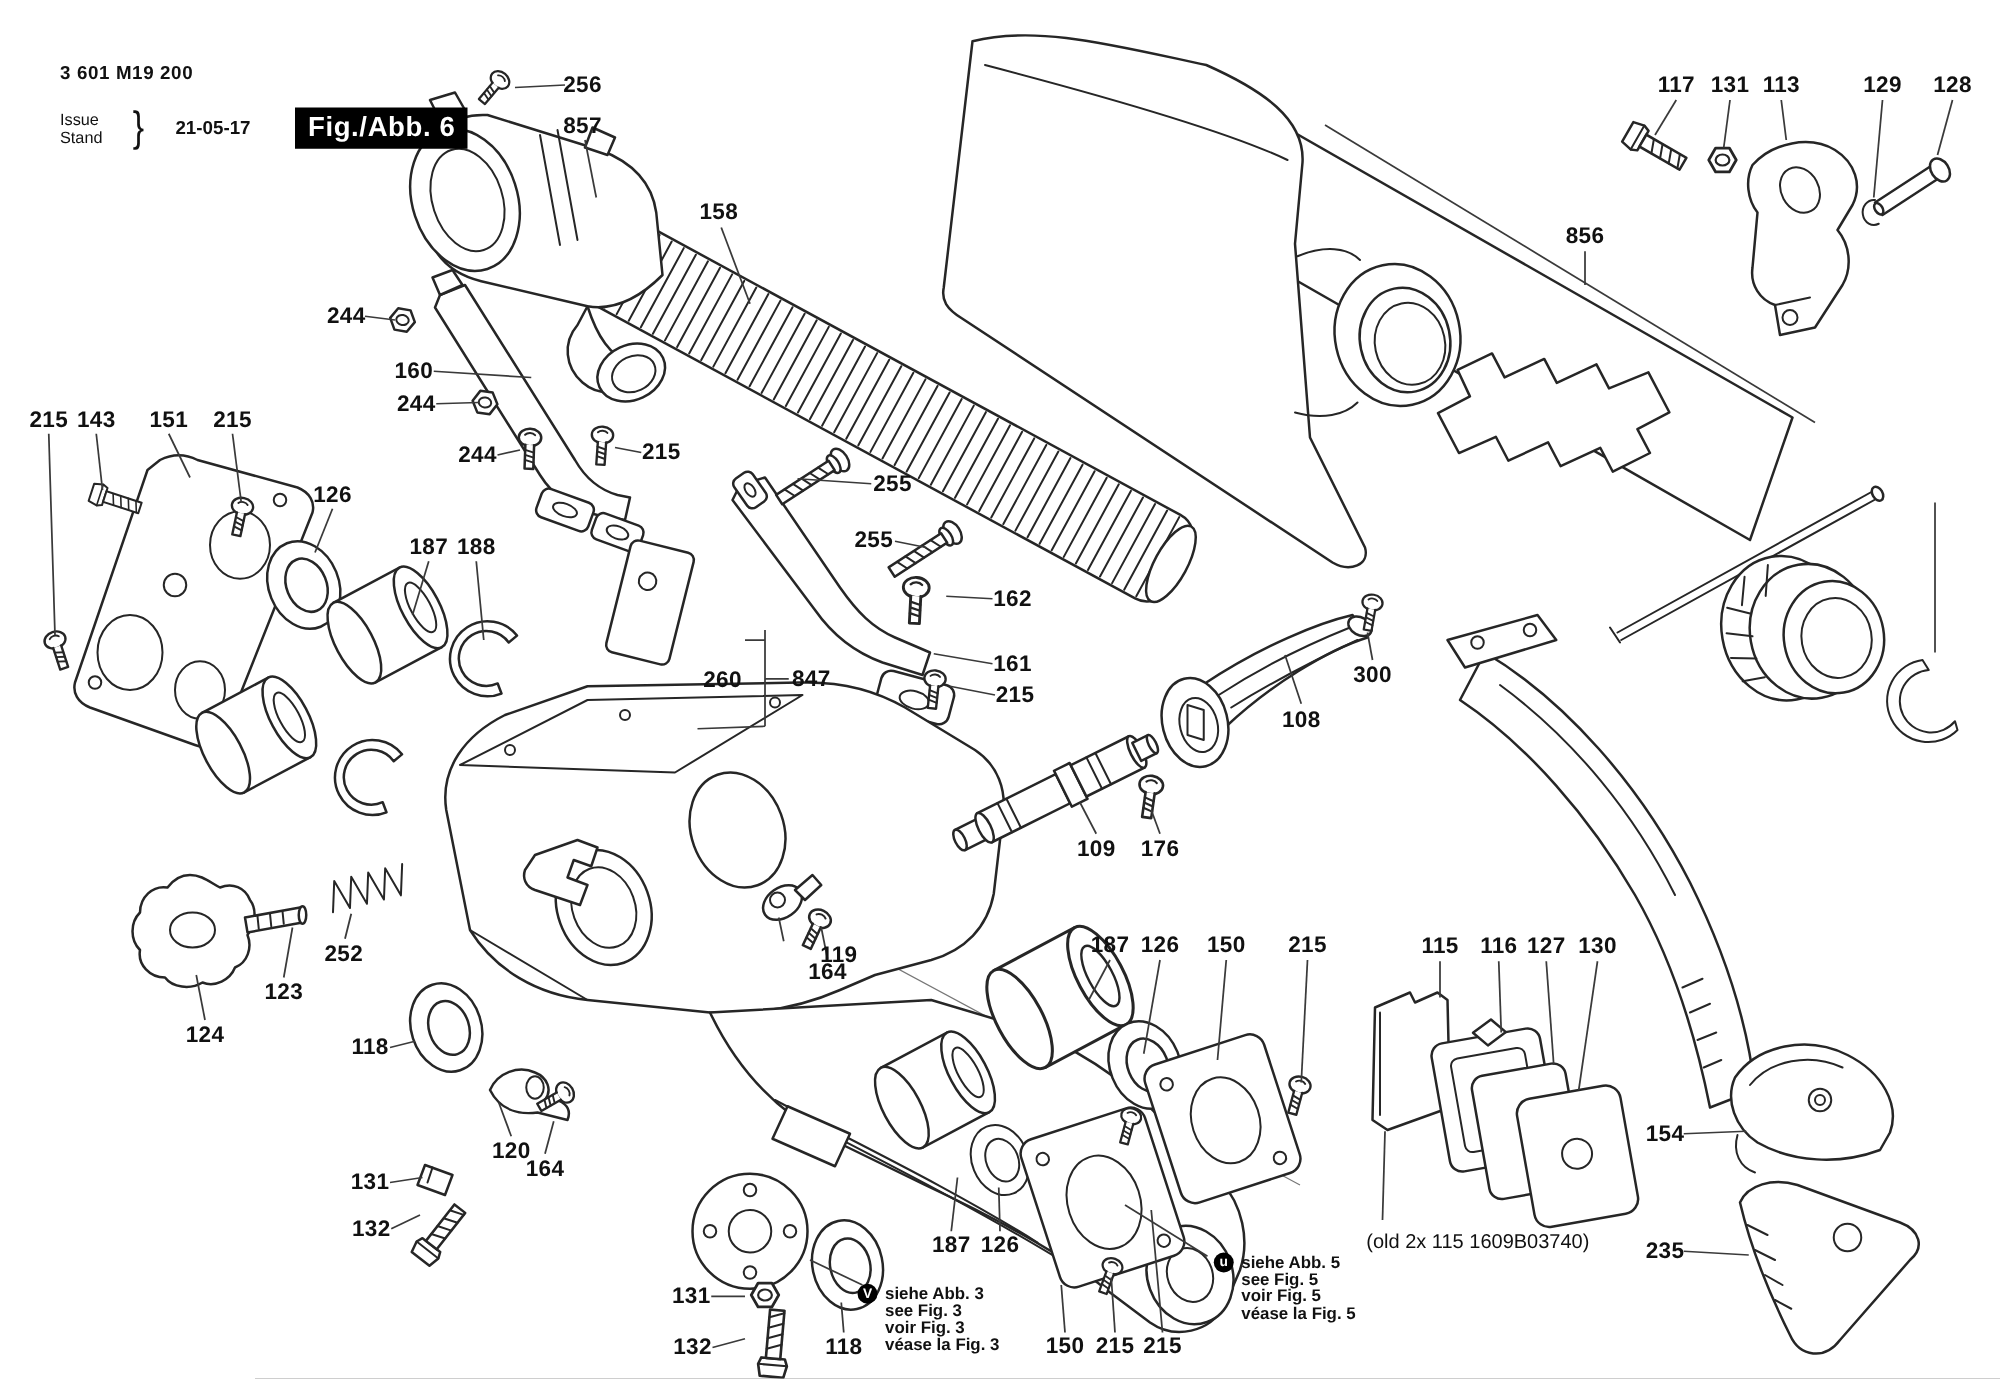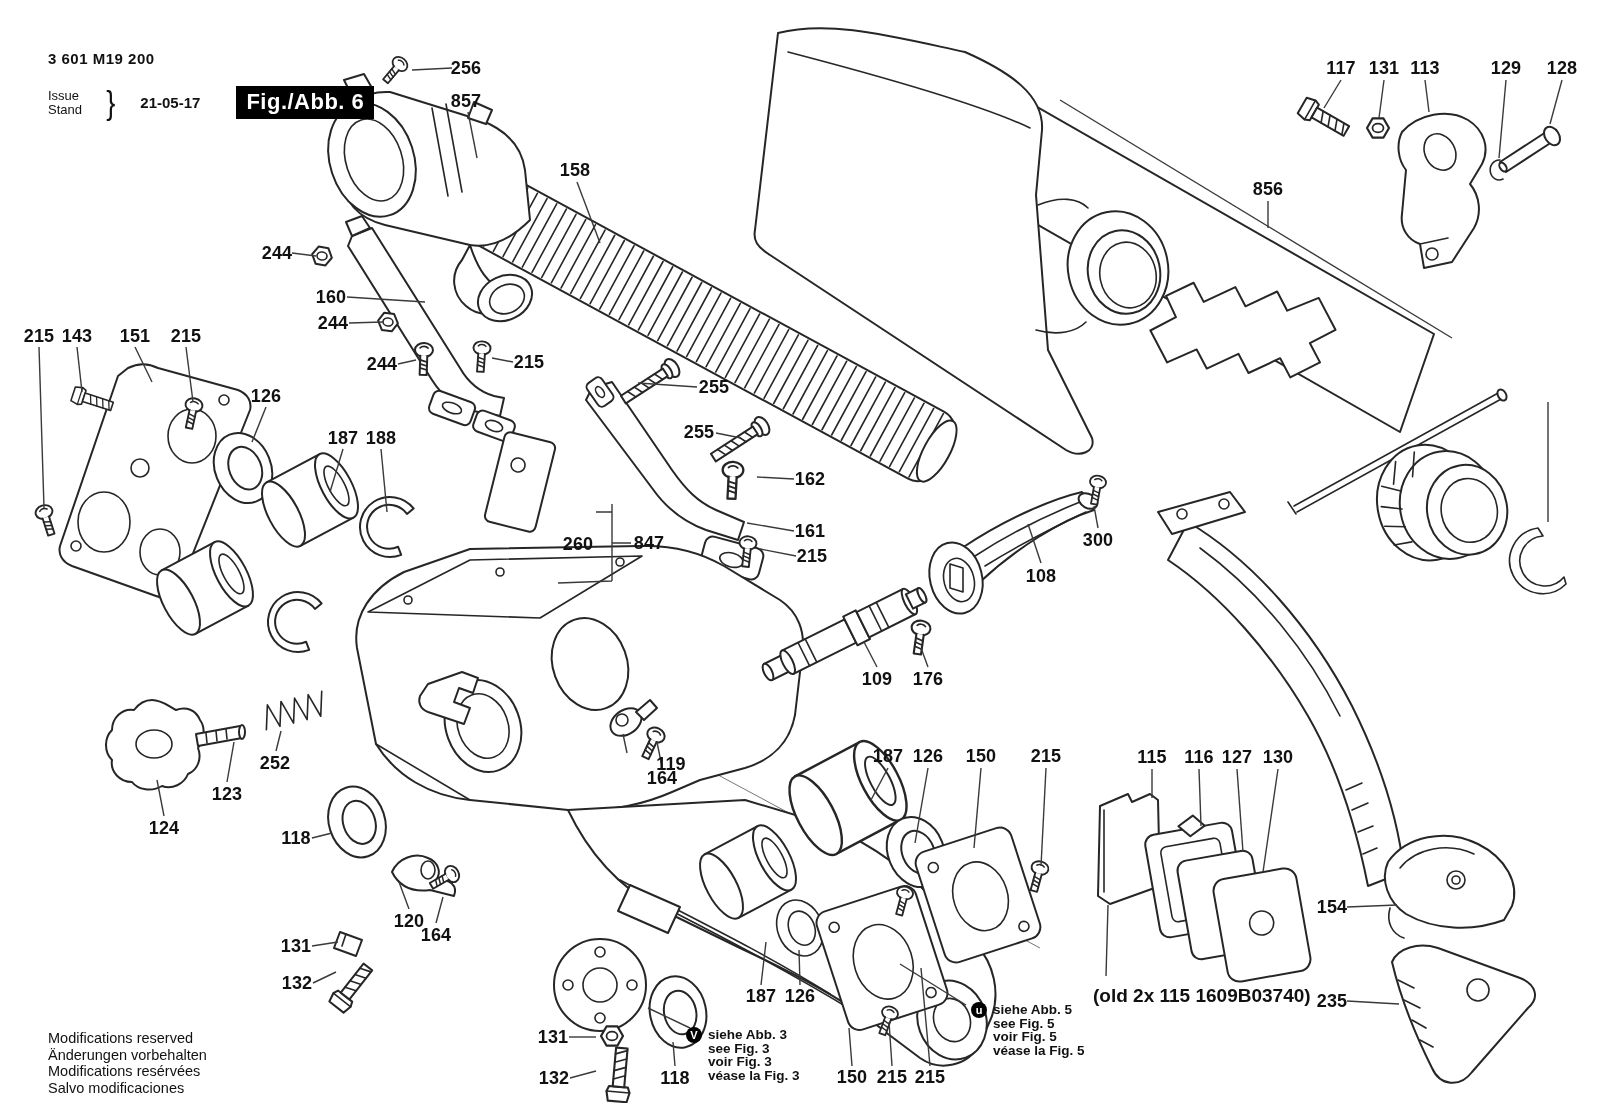--- a/index.html
+++ b/index.html
@@ -17,21 +17,21 @@
   .brace{font-size:34px;font-weight:300;margin:0 2px 0 1px;transform:scaleX(.8);}
   .date{font-size:15px;font-weight:bold;margin-right:14px;}
   .fig-badge{background:#000;color:#fff;font-size:22px;font-weight:bold;
              padding:3px 10px 4px 10px;letter-spacing:.5px;}
   .callout{position:absolute;transform:translate(-50%,-50%);font-size:18px;font-weight:bold;
            white-space:nowrap;letter-spacing:.2px;}
   .note{position:absolute;font-size:13.5px;font-weight:bold;line-height:13.5px;}
   .note .badge{position:absolute;left:-22px;top:-1px;width:16px;height:16px;border-radius:50%;
                background:#000;color:#fff;font-size:11px;font-weight:bold;text-align:center;
                line-height:16px;}
-  .old-note{position:absolute;font-size:19px;font-weight:bold;white-space:nowrap;}
+  .old-note{position:absolute;font-size:16px;font-weight:normal;white-space:nowrap;}
   .footer{position:absolute;left:48px;top:1030px;font-size:14.5px;line-height:16.5px;}
 </style>
 </head>
 <body>
 
 <div class="stage">
 
 <svg class="art" width="1600" height="1103" viewBox="0 0 1600 1103">
   <defs>
     <g id="scr">
@@ -418,26 +418,20 @@
 </div>
 <div class="note" style="left:993px;top:1003px;">
   <span class="badge">u</span>
   <div>siehe Abb. 5</div>
       <div>see Fig. 5</div>
   <div>voir Fig. 5</div>
       <div>véase la Fig. 5</div>
 </div>
 <div class="old-note" style="left:1093px;top:985px;">(old 2x 115 1609B03740)</div>
 
-<div class="footer">
-  <div>Modifications reserved</div>
-      <div>Änderungen vorbehalten</div>
-  <div>Modifications resérvées</div>
-      <div>Salvo modificaciones</div>
-</div>
 
 <div id="callouts">
       <span class="callout" style="left: 466px; top: 68px;">256</span>
       <span class="callout" style="left: 466px; top: 101px;">857</span>
       <span class="callout" style="left: 575px; top: 170px; text-align: center;">158</span>
       <span class="callout" style="left: 277px; top: 253px;">244</span>
       <span class="callout" style="left: 331px; top: 297px;">160</span>
       <span class="callout" style="left: 333px; top: 323px;">244</span>
       <span class="callout" style="left: 382px; top: 364px;">244</span>
       <span class="callout" style="left: 529px; top: 362px;">215</span>

